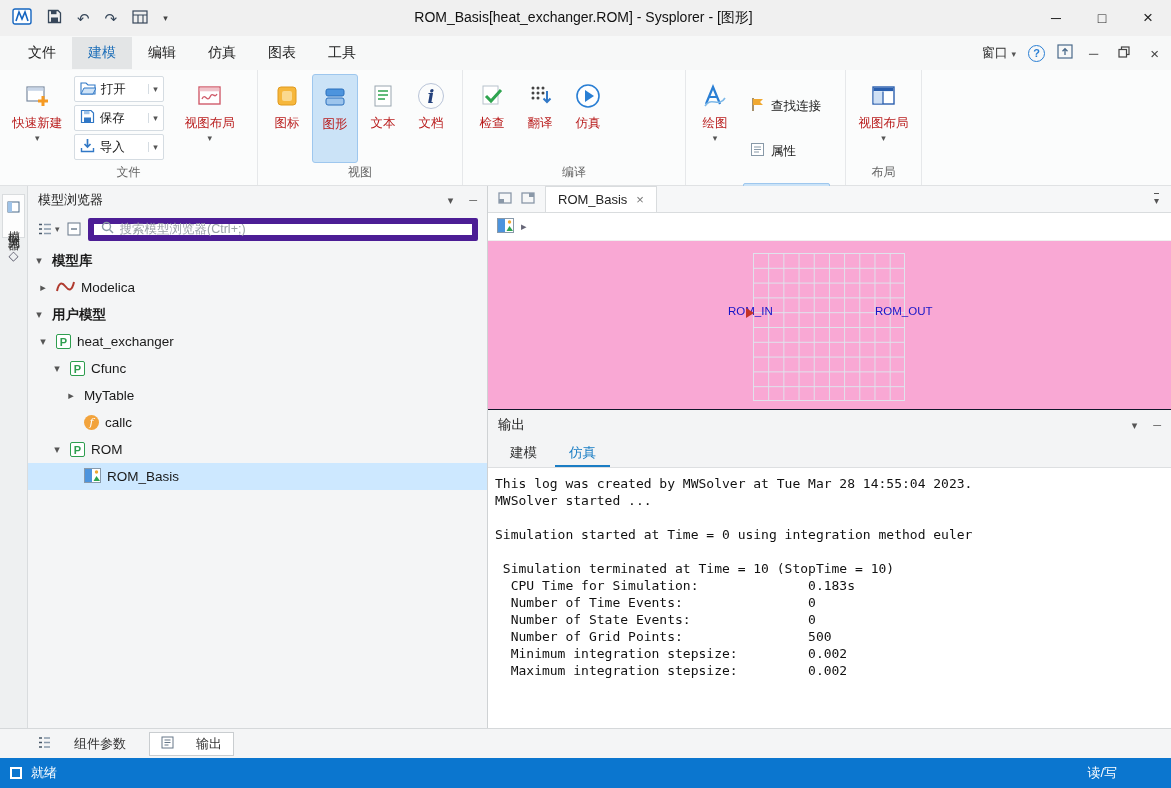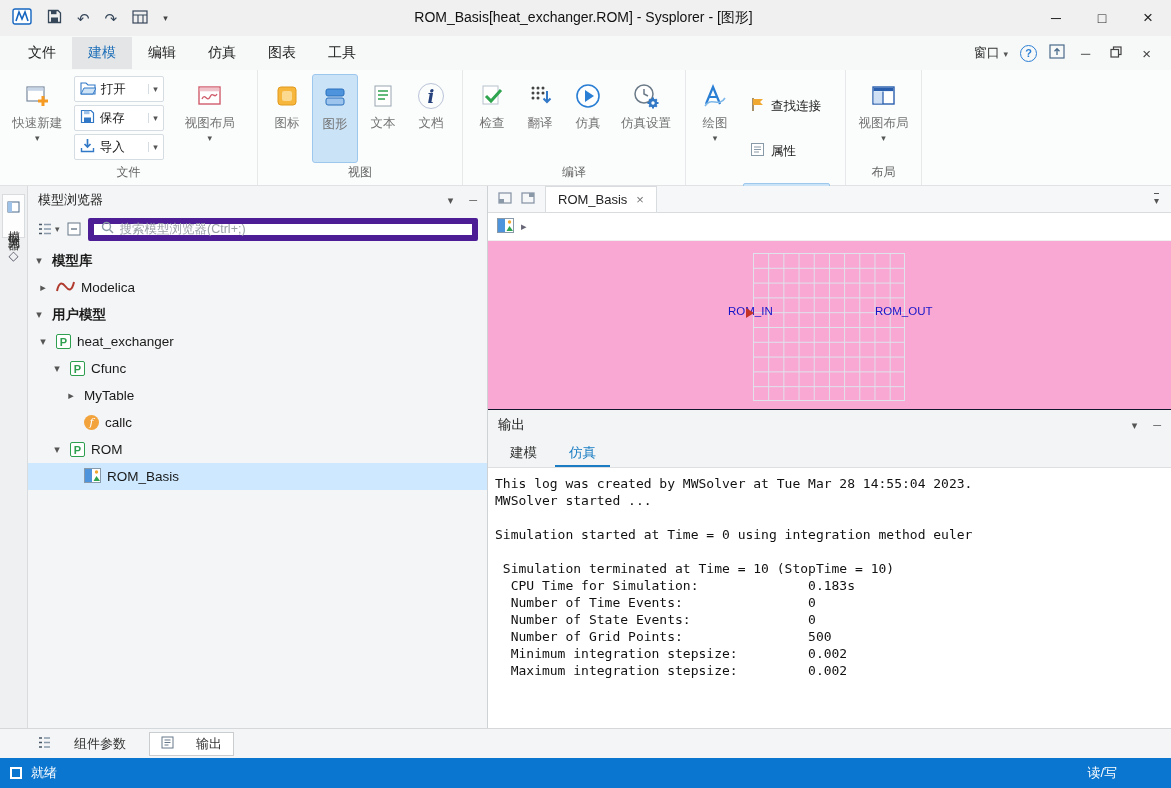--- a/index.html
+++ b/index.html
@@ -13,32 +13,32 @@
   .tb-glyph { font-size:15px; color:#37475a; line-height:1; }
   .tb-title { position:absolute; left:0; right:4px; text-align:center; font-size:14px; color:#111; }
   .tb-controls { margin-left:auto; display:flex; height:36px; z-index:2; }
   .tb-btn { width:46px; display:flex; align-items:center; justify-content:center; font-size:14px; color:#222; }
   .tb-dd { font-size:9px; color:#444; }
 
   
   .menubar { height:34px; background:#f7f8f8; display:flex; align-items:center; padding-left:12px; flex:none; }
   .menu-item { padding:7px 16px; font-size:14px; color:#222; }
   .menu-item.active { background:#e3e5e6; color:#1e6fb8; }
-  .menu-right { margin-left:auto; display:flex; align-items:center; gap:12px; padding-right:16px; font-size:13px; color:#333; }
+  .menu-right { margin-left:auto; display:flex; align-items:center; gap:12px; padding-right:8px; font-size:13px; color:#333; }
   .help-circle { width:17px; height:17px; border:1.5px solid #2a7fd4; color:#2a7fd4; border-radius:50%; display:flex; align-items:center; justify-content:center; font-size:11px; font-weight:bold; }
   .mdi-btn { font-size:13px; color:#444; padding:0 4px; }
 
   
   .ribbon { height:116px; background:#fbfcfc; border-bottom:1px solid #e0e2e4; display:flex; flex:none; }
   .rgroup { display:flex; flex-direction:column; border-right:1px solid #e6e8ea; }
   .rbody { flex:1; display:flex; align-items:stretch; padding:4px 6px 0 6px; gap:2px; }
   .glabel { height:22px; text-align:center; font-size:12px; color:#666; line-height:19px; }
   .bigbtn { display:flex; flex-direction:column; align-items:center; padding-top:5px; gap:2px; border-radius:3px; }
   .bigbtn .ric { height:34px; display:flex; align-items:center; justify-content:center; }
-  .blabel { font-size:12.5px; color:#737373; white-space:nowrap; }
+  .blabel { font-size:12.5px; color:#b91c1c; white-space:nowrap; }
   .dd { font-size:9px; color:#555; line-height:9px; }
   .bigbtn.selected { background:#cbe3f7; border:1px solid #9ec7ee; }
   .vcol { display:flex; flex-direction:column; gap:3px; padding:2px 3px; }
   .smallbtn { display:flex; align-items:center; gap:5px; height:26px; padding:0 5px; border:1px solid #d5dce2; background:#fff; border-radius:2px; font-size:12.5px; width:90px; }
   .smallbtn .sdd { margin-left:auto; border-left:1px solid #d5dce2; padding-left:4px; font-size:9px; color:#555; }
   .toolrow { display:flex; align-items:center; gap:6px; height:26px; padding:0 7px; font-size:12.5px; border-radius:2px; white-space:nowrap;margin-top:16px; }
   .toolrow.selected { background:#cbe3f7; border:1px solid #9ec7ee; }
   .doc-i { width:26px; height:26px; border:1px solid #b9c4d8; border-radius:50%; display:flex; align-items:center; justify-content:center; font-family:"DejaVu Serif",serif; font-style:italic; font-weight:bold; font-size:18px; color:#24417c; }
 
   
@@ -283,32 +283,20 @@
           <span class="blabel">翻译</span>
         </div>
         <div class="bigbtn" style="width:46px;">
           <span class="ric">
               <svg width="28" height="28" viewBox="0 0 28 28">
                 <circle cx="14" cy="14" r="11" fill="#fff" stroke="#2a7fd4" stroke-width="1.6"></circle>
                 <path d="M11 8l9 6-9 6z" fill="#2a7fd4"></path>
               </svg>
             </span>
           <span class="blabel">仿真</span>
-        </div>
-        <div class="bigbtn" style="width:66px;">
-          <span class="ric">
-              <svg width="28" height="28" viewBox="0 0 28 28">
-                <circle cx="12" cy="12" r="9" fill="#fff" stroke="#6a7a88" stroke-width="1.5"></circle>
-                <path d="M12 7v5l4 2" stroke="#6a7a88" stroke-width="1.5" fill="none"></path>
-                <path d="M21 15.5v11M15.5 21h11M17.2 17.2l7.6 7.6M24.8 17.2l-7.6 7.6" stroke="#3178c6" stroke-width="2"></path>
-                <circle cx="21" cy="21" r="4.2" fill="#3178c6"></circle>
-                <circle cx="21" cy="21" r="1.7" fill="#fff"></circle>
-              </svg>
-            </span>
-          <span class="blabel">仿真设置</span>
         </div>
       </div>
       <div class="glabel">编译</div>
     </div>
 
     <div class="rgroup" style="width:160px;">
       <div class="rbody">
         <div class="bigbtn" style="width:46px;">
           <span class="ric">
               <svg width="28" height="28" viewBox="0 0 28 28">

